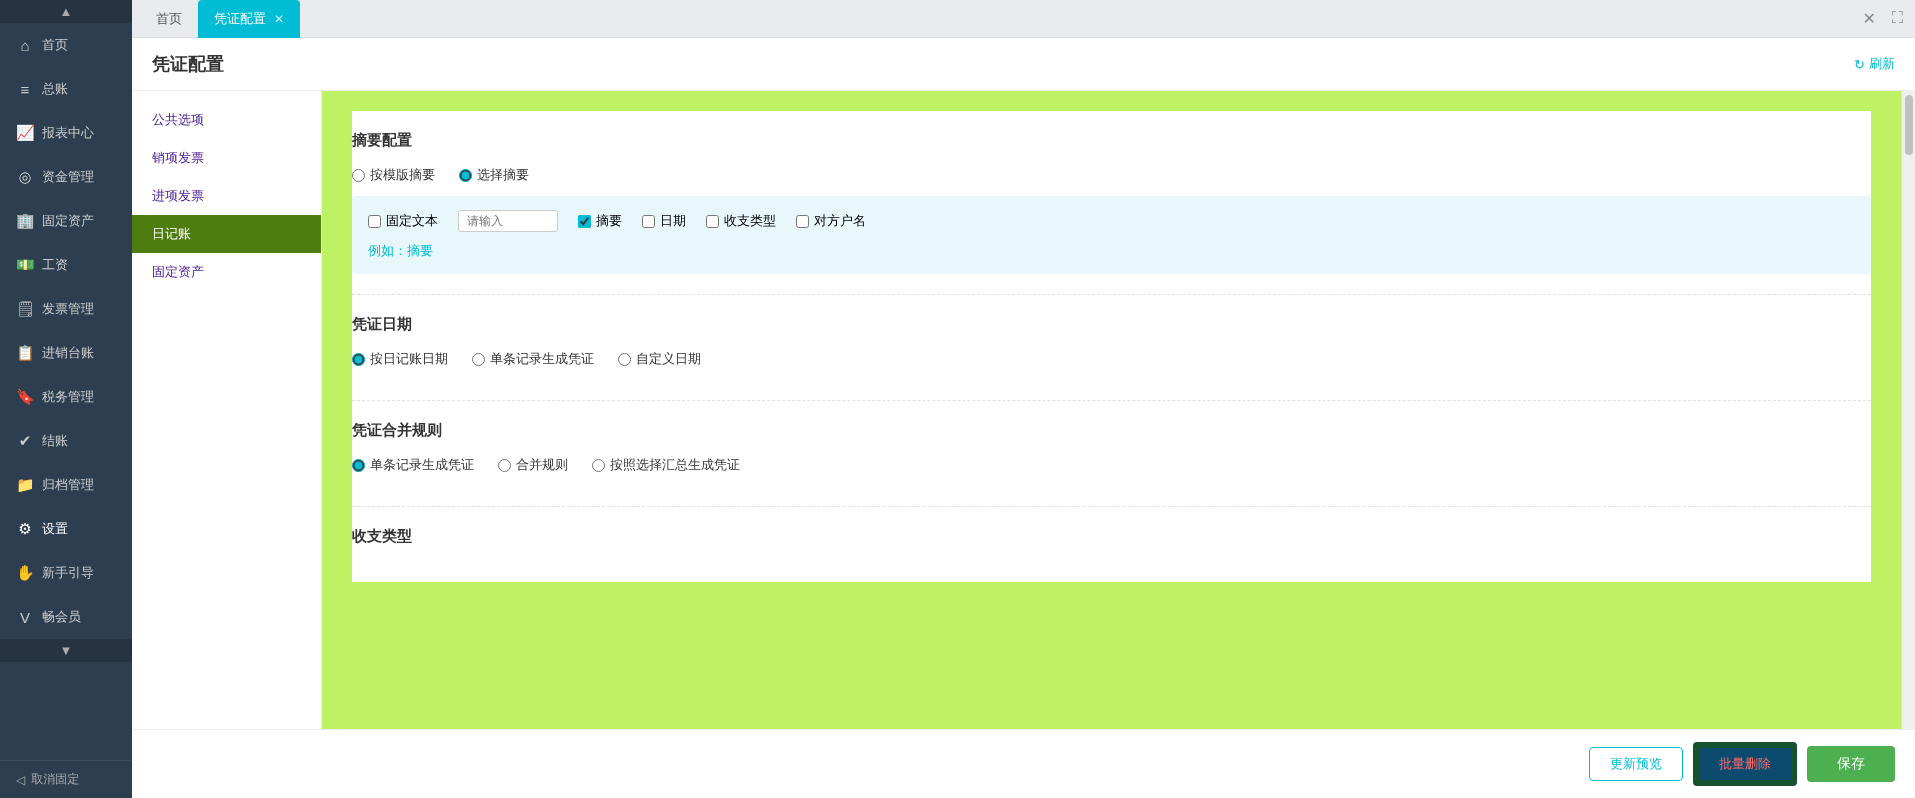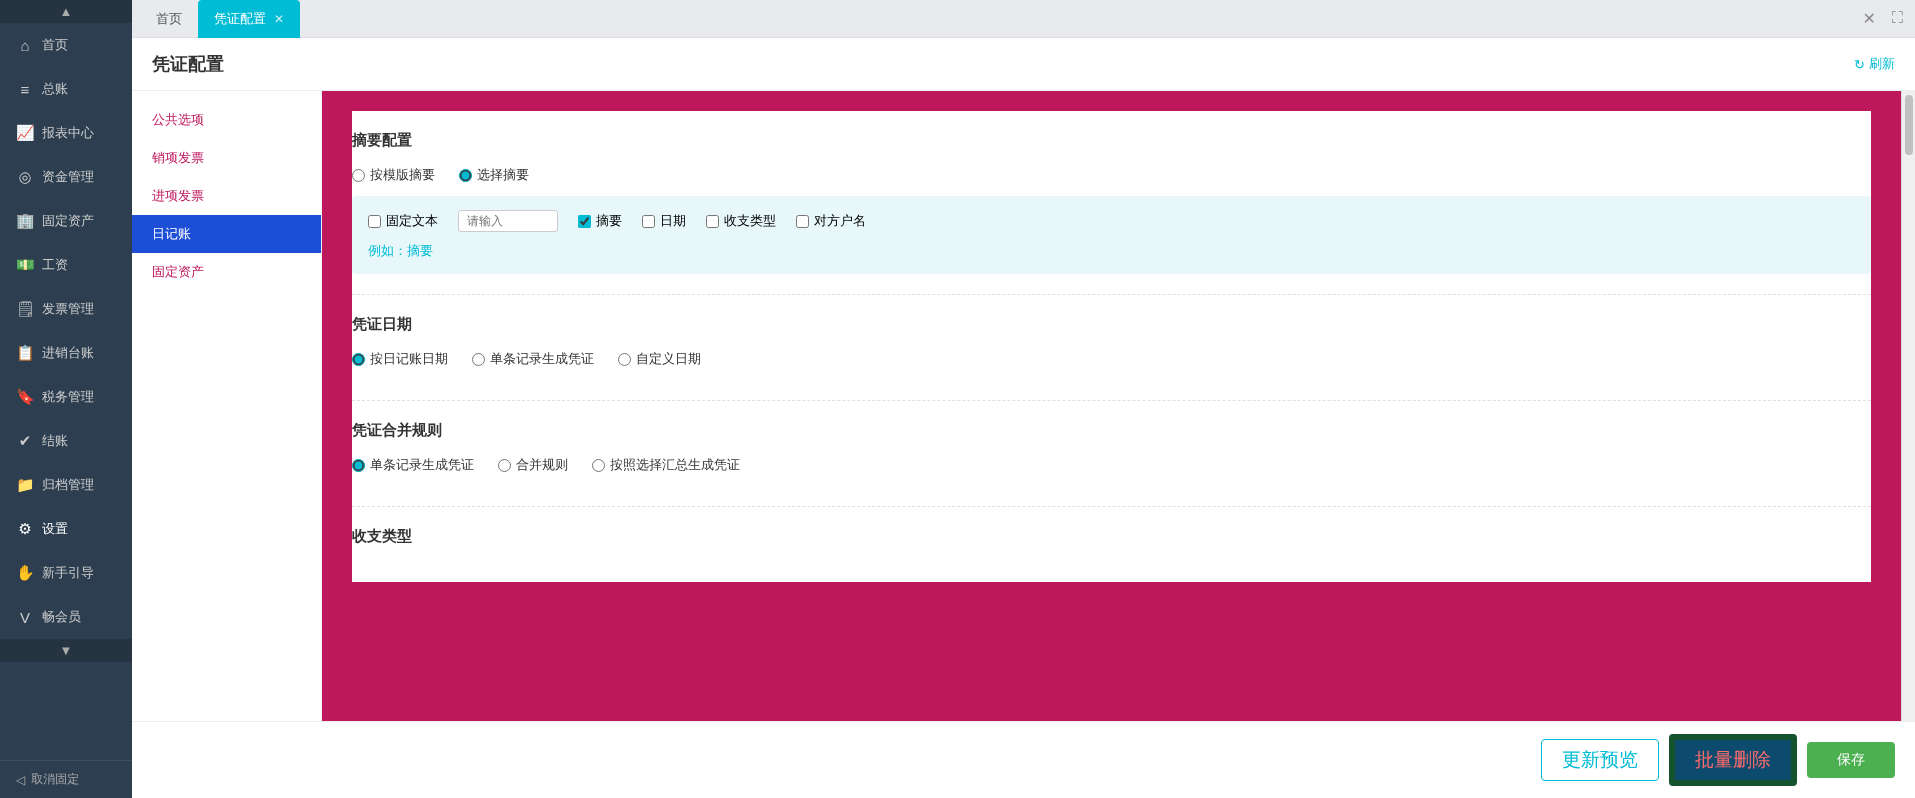--- a/index.html
+++ b/index.html
@@ -128,34 +128,34 @@
     .left-nav {
       width: 190px;
       border-right: 1px solid #eee;
       padding: 10px 0;
       flex-shrink: 0;
       background: #fff;
     }
     .left-nav-item {
       padding: 10px 20px;
       cursor: pointer;
-      color: #be185d;
+      color: #4c1d95;
       font-size: 13px;
       display: flex;
       align-items: center;
       justify-content: space-between;
     }
-    .left-nav-item.active { background: #1d4ed8; color: #fff; }
+    .left-nav-item.active { background: #4d7c0f; color: #fff; }
 
     
     .right-content {
       flex: 1;
       overflow-y: auto;
       padding: 20px 30px;
-      background: #be185d;
+      background: #bef264;
     }
 
     
     .section {
       background: #fff;
       margin-bottom: 0;
       padding: 20px 0;
       border-bottom: 1px dashed #e0e0e0;
     }
     .section:last-child { border-bottom: none; }
@@ -233,21 +233,21 @@
       background: #fff;
       padding: 12px 20px;
       border-top: 1px solid #eee;
       flex-shrink: 0;
     }
     .btn {
       padding: 7px 20px;
       border-radius: 4px;
       border: none;
       cursor: pointer;
-      font-size: 19px;
+      font-size: 13px;
       font-family: inherit;
     }
     .btn-outline-primary {
       background: #fff;
       border: 1px solid #00bcd4;
       color: #00bcd4;
     }
     .btn-outline-danger {
       background: #0c4a6e;
       border: 6px solid #14532d;

